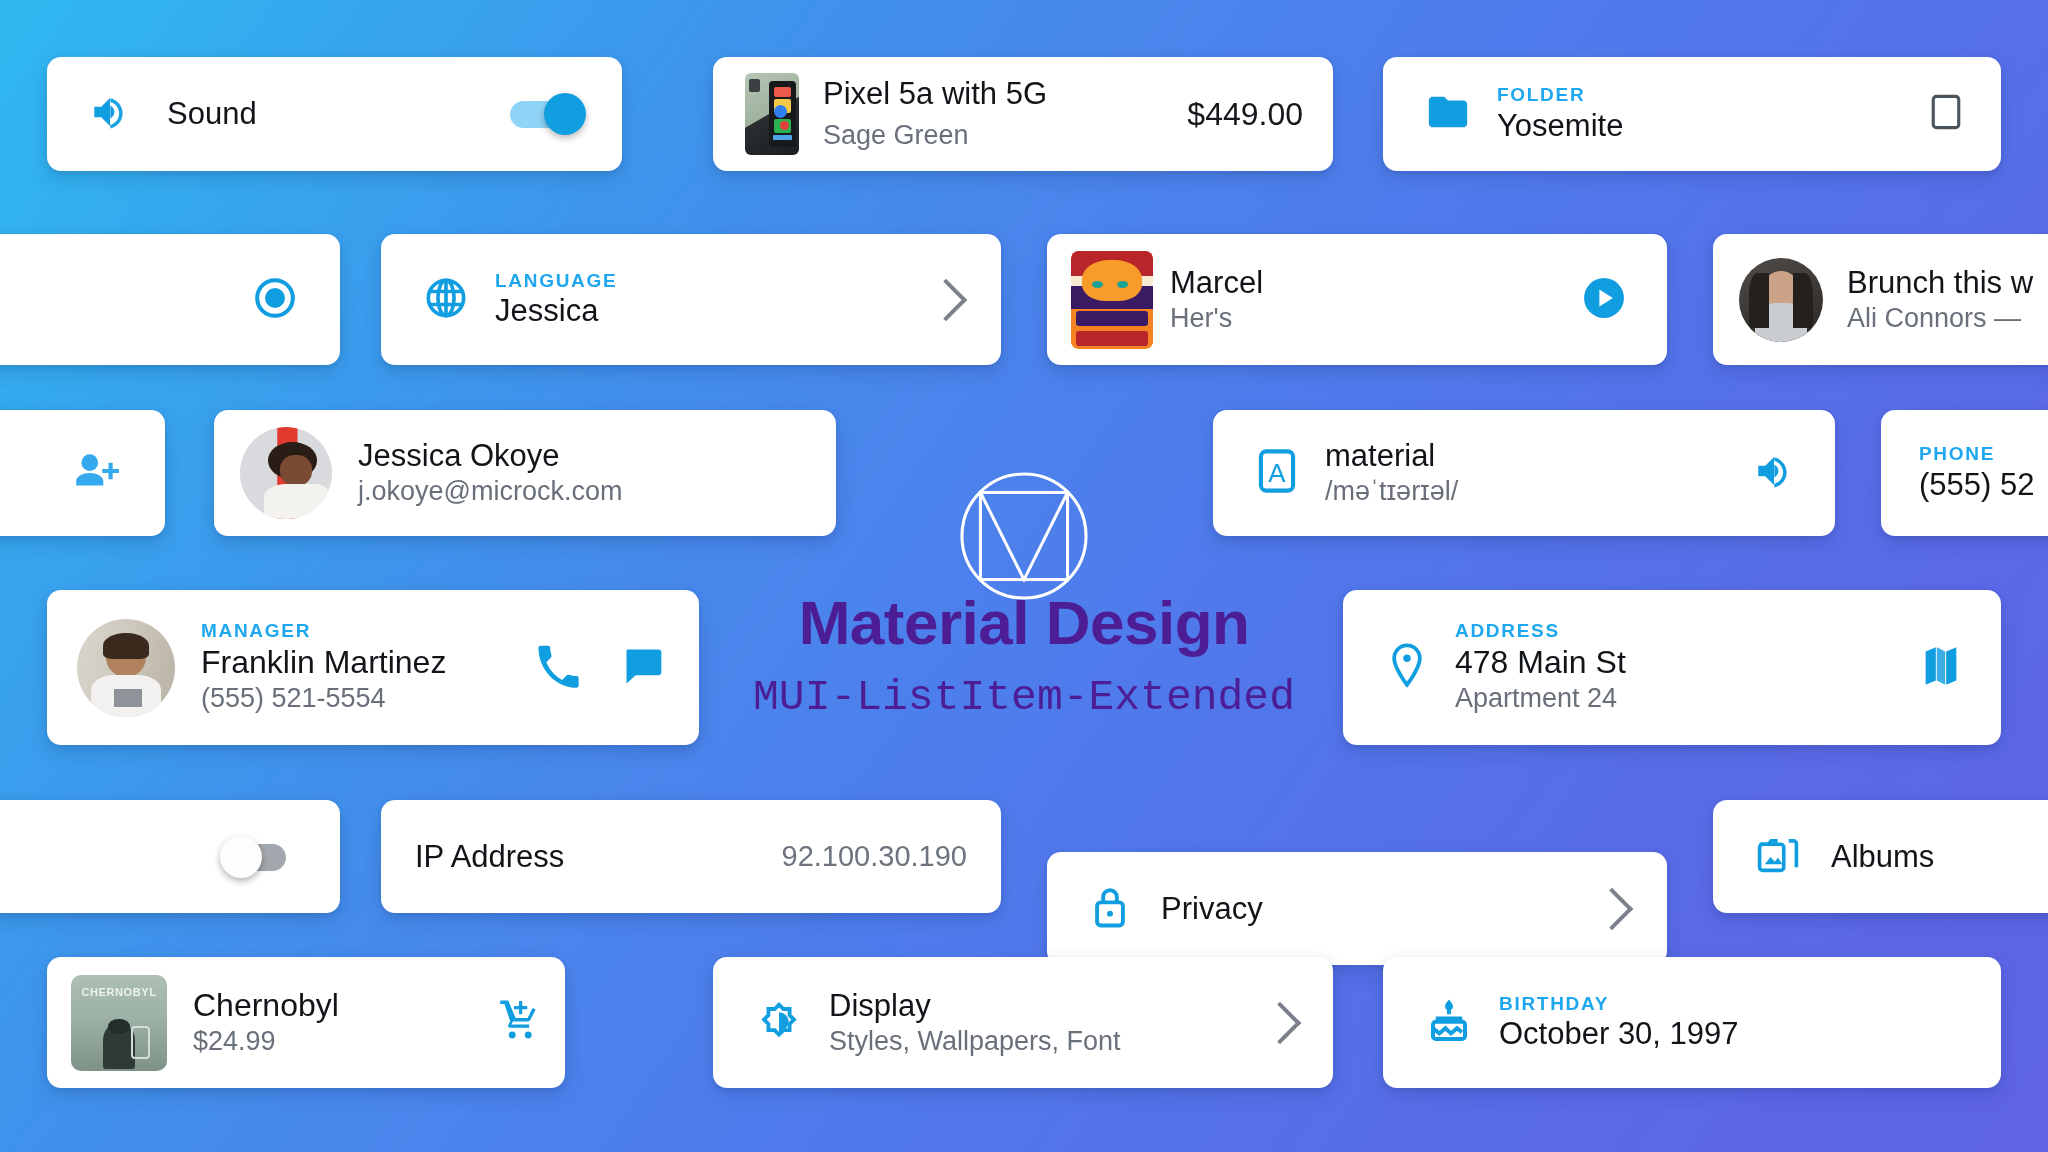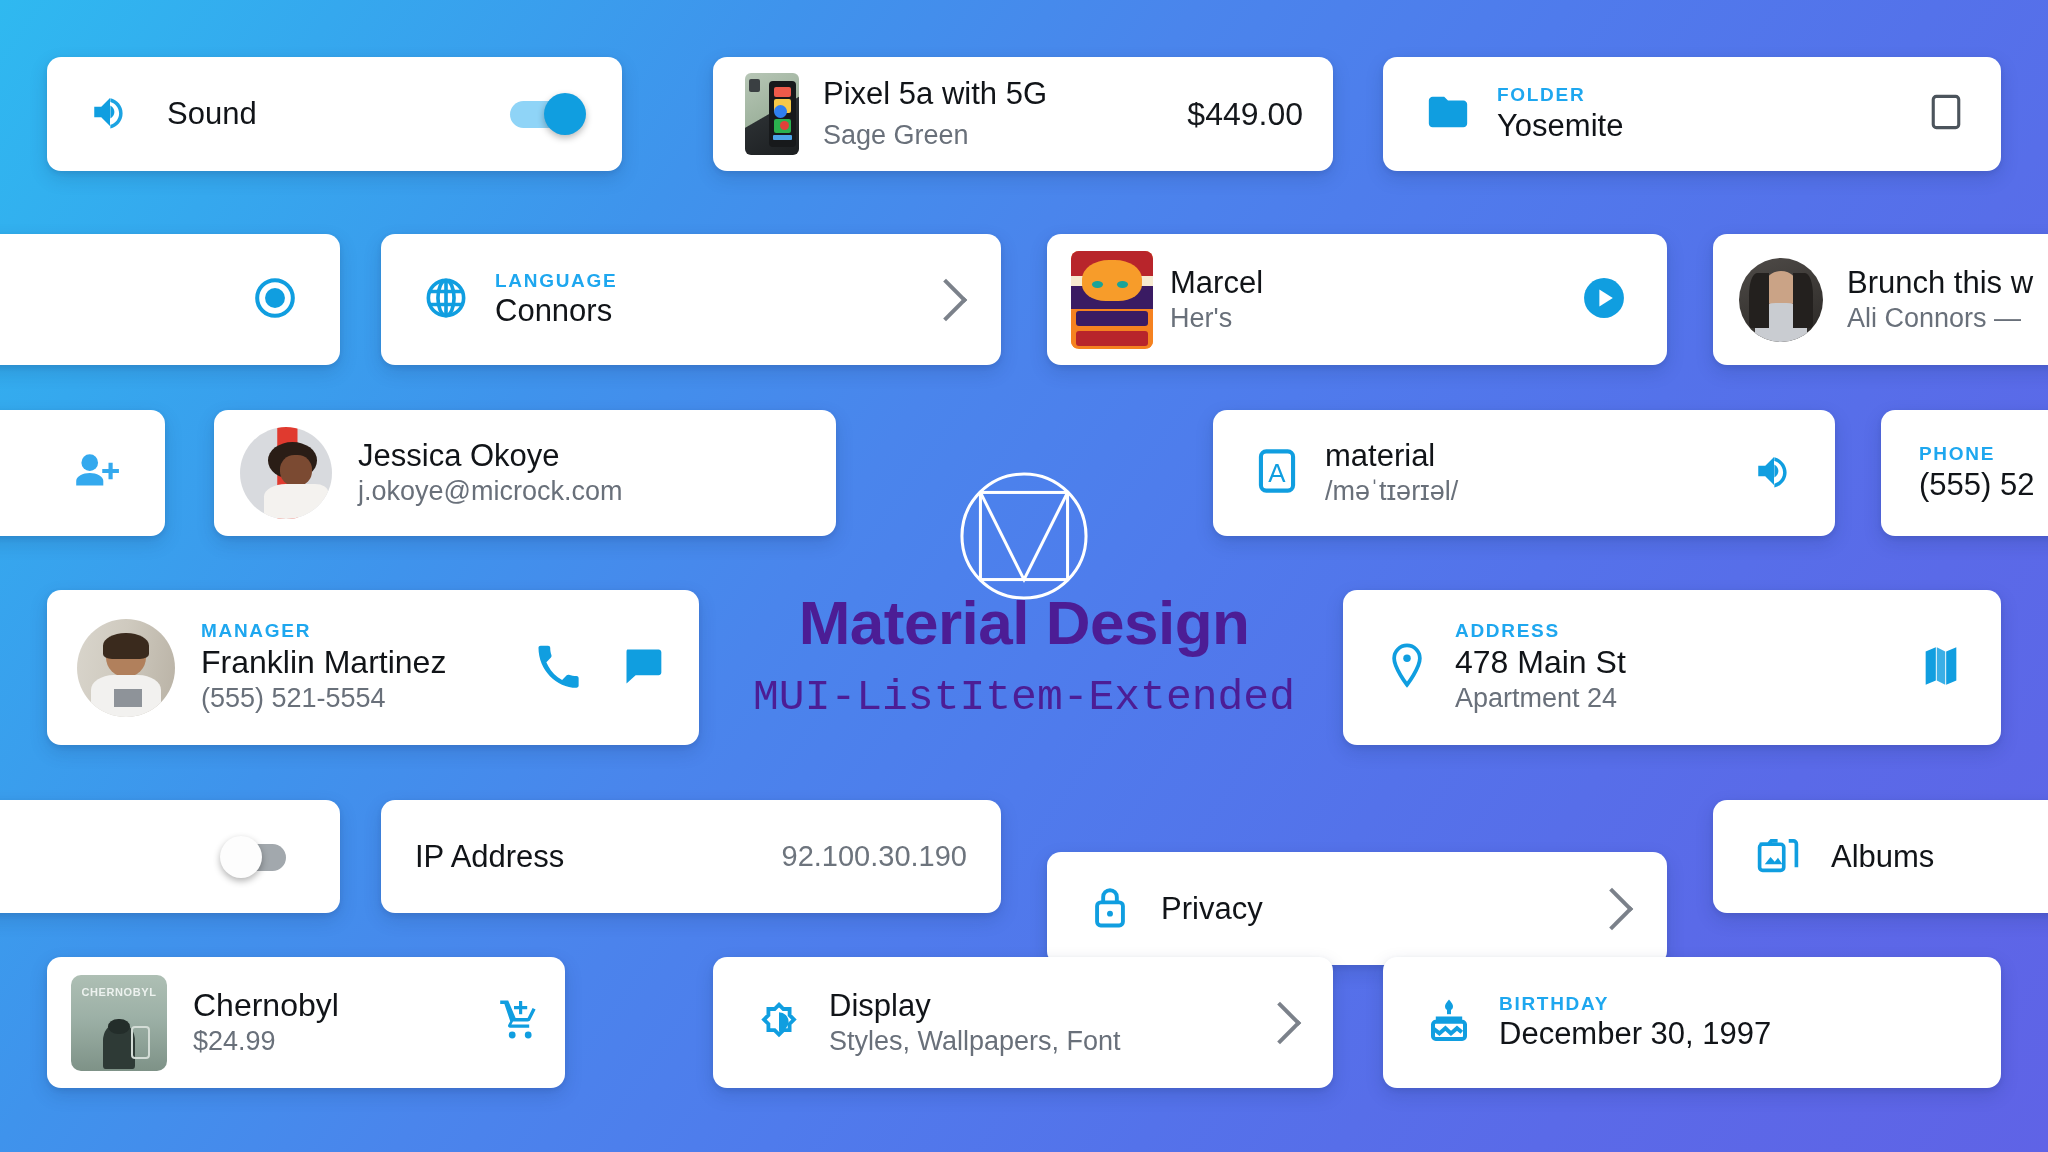--- a/index.html
+++ b/index.html
@@ -205,21 +205,21 @@
       <svg width="46" height="46" viewBox="0 0 24 24" fill="none" stroke="#109ee0" stroke-width="1.9">
         <circle cx="12" cy="12" r="9.2"></circle>
         <ellipse cx="12" cy="12" rx="4.2" ry="9.2"></ellipse>
         <line x1="2.9" y1="8.6" x2="21.1" y2="8.6"></line>
         <line x1="2.9" y1="15.4" x2="21.1" y2="15.4"></line>
         <line x1="12" y1="2.8" x2="12" y2="21.2"></line>
       </svg>
     </span>
     <span class="row-txt" style="margin-left:26px;">
       <span class="overline">LANGUAGE</span>
-      <span class="primary">Connors</span>
+      <span class="primary">Jessica</span>
     </span>
     <span class="spacer"></span>
     <span class="chev"></span>
   </div>
 
   <div class="card" style="left:1047px; top:234px; width:620px; height:131px; padding:0 40px 0 24px;">
     <span class="thumb-sq" style="width:82px;height:98px;background:#f58220;">
       <span style="position:absolute;left:0;top:0;width:100%;height:32%;background:#b8252b;display:block;"></span>
       <span style="position:absolute;left:0;top:26%;width:100%;height:14%;background:#f6ead0;display:block;"></span>
       <span style="position:absolute;left:0;top:36%;width:100%;height:26%;background:#3a1b63;display:block;"></span>
@@ -434,21 +434,21 @@
       <svg width="48" height="52" viewBox="0 0 24 26" fill="none" stroke="#109ee0" stroke-width="2">
         <path d="M12 2.2c1.4 1.7 2 2.6 2 3.4a2 2 0 11-4 0c0-.8.6-1.7 2-3.4z" fill="#109ee0" stroke="none"></path>
         <path d="M12 6.2v3.4"></path>
         <rect x="4" y="13.4" width="16" height="8.6" rx="1.4"></rect>
         <path d="M4 16.6l3.2 2.6 3-2.6 2.8 2.6 3-2.6 2.4 2" fill="none"></path>
         <path d="M6.4 13.4v-1.6h11.2v1.6"></path>
       </svg>
     </span>
     <span class="row-txt" style="margin-left:26px;">
       <span class="overline">BIRTHDAY</span>
-      <span class="primary">December 30, 1997</span>
+      <span class="primary">October 30, 1997</span>
     </span>
   </div>
 
   <div style="position:absolute; left:50%; top:470px; margin-left:-66px;">
     <svg width="132" height="132" viewBox="0 0 100 100" fill="none" stroke="#ffffff" stroke-width="2.3">
       <circle cx="50" cy="50" r="47"></circle>
       <rect x="17" y="17" width="66" height="66"></rect>
       <path d="M17 17 L50 83 L83 17"></path>
     </svg>
   </div>

